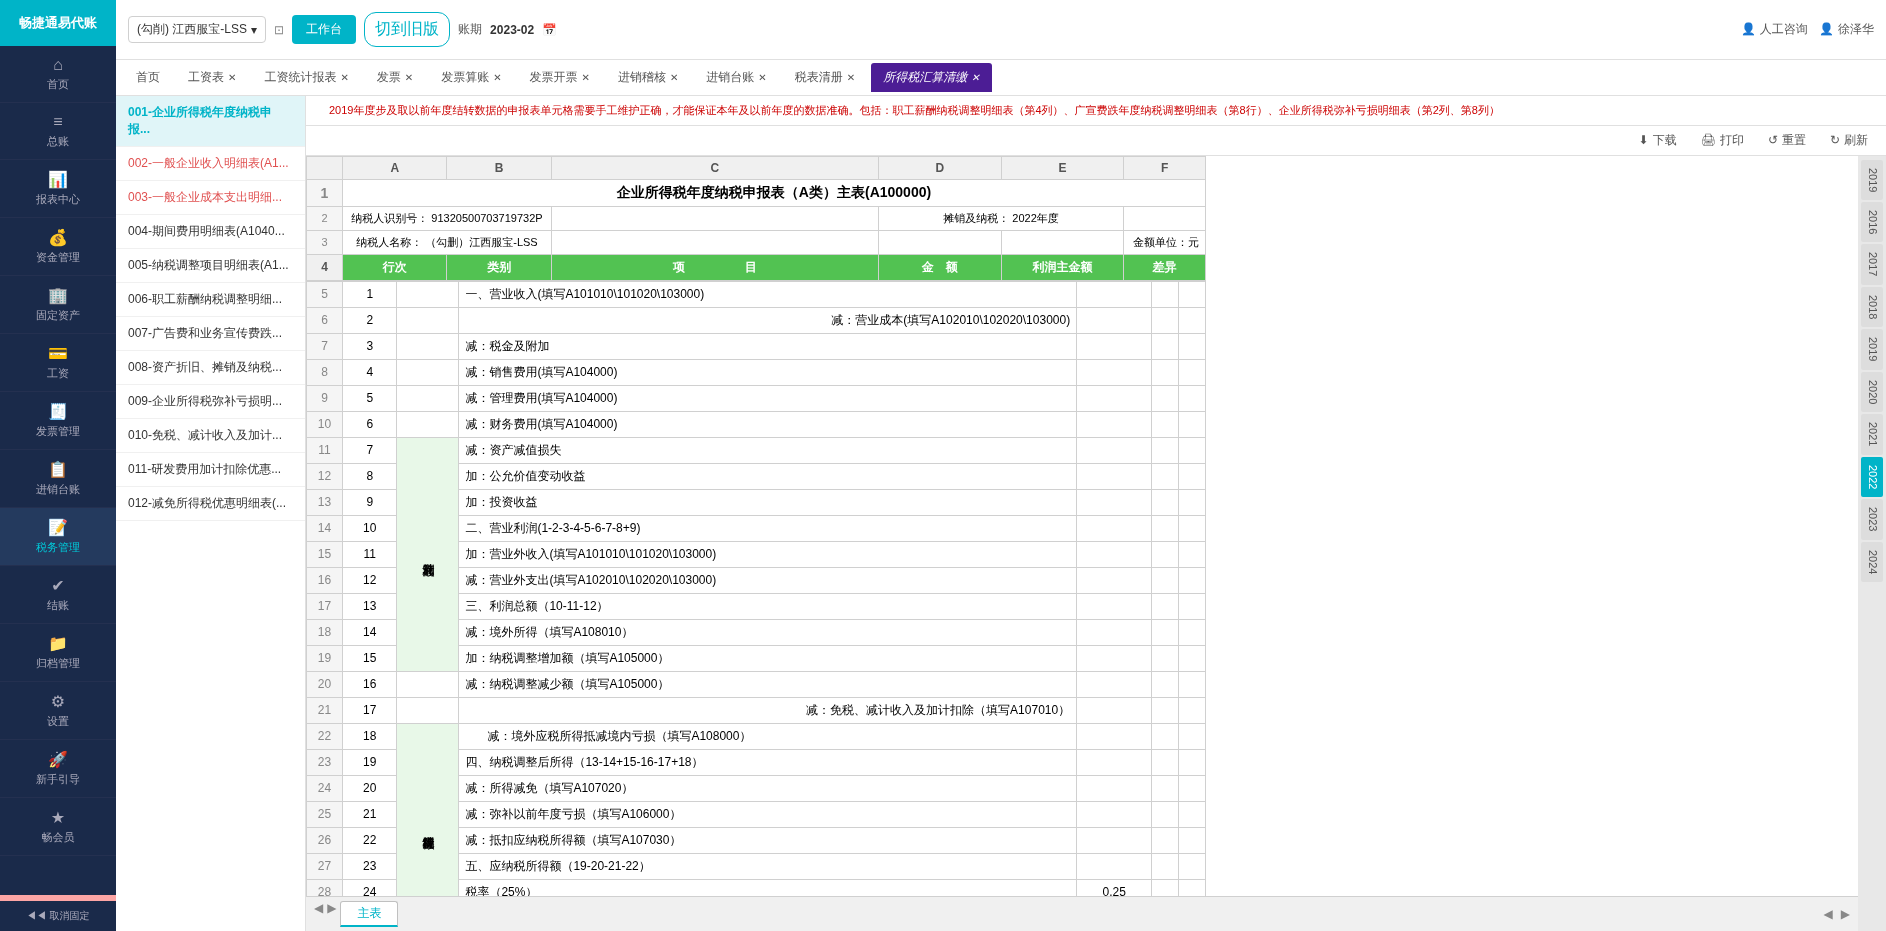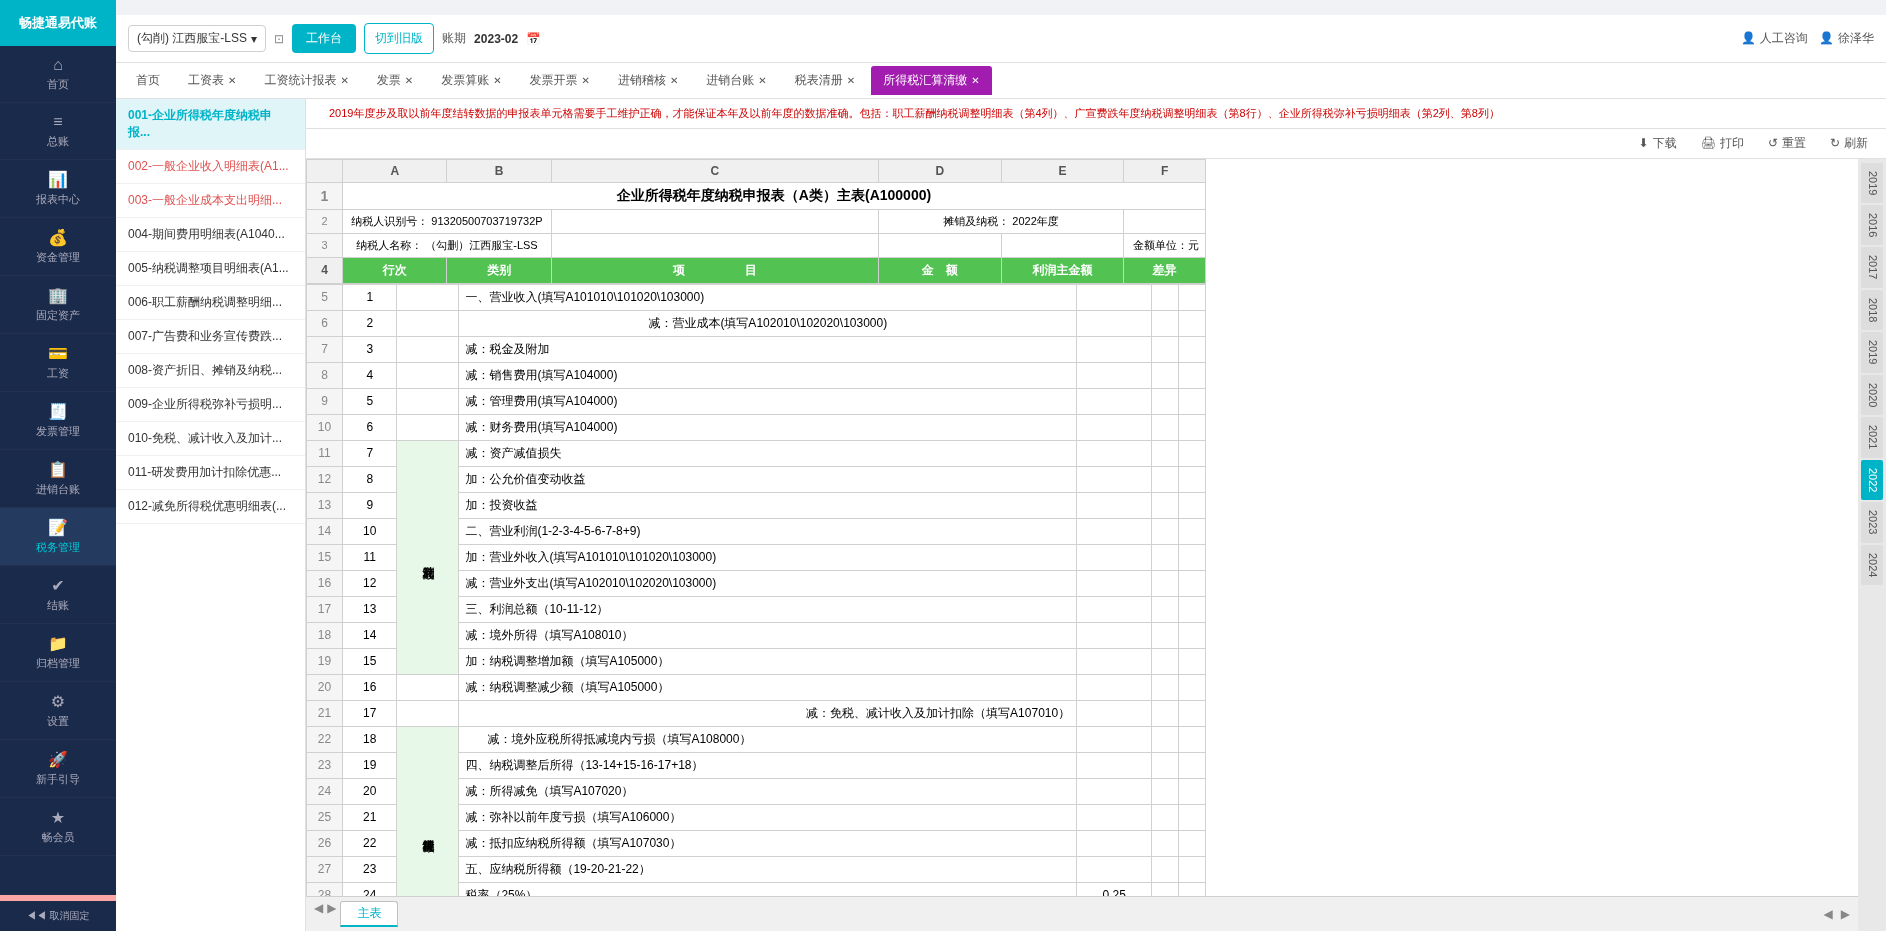--- a/index.html
+++ b/index.html
@@ -53,27 +53,26 @@
     .main-area {
       flex: 1;
       display: flex;
       flex-direction: column;
       overflow: hidden;
     }
 
     
     .top-bar {
       background: white;
-      height: 48px;
+      height: 60px;
       display: flex;
       align-items: center;
       padding: 0 12px;
       border-bottom: 1px solid #e0e0e0;
       gap: 8px;
-      margin-top: 15px;
     }
     .company-selector {
       display: flex;
       align-items: center;
       border: 1px solid #d0d0d0;
       border-radius: 4px;
       padding: 4px 8px;
       cursor: pointer;
       font-size: 12px;
       color: #333;
@@ -86,24 +85,24 @@
       border: none;
       border-radius: 4px;
       padding: 6px 14px;
       cursor: pointer;
       font-size: 12px;
     }
     .switch-btn {
       border: 1px solid #00b4c8;
       color: #00b4c8;
       background: white;
-      border-radius: 4px;
+      border-radius: 12px;
       padding: 6px 10px;
       cursor: pointer;
-      font-size: 12px;
+      font-size: 16px;
     }
     .top-bar-right {
       margin-left: auto;
       display: flex;
       align-items: center;
       gap: 12px;
       color: #555;
       font-size: 12px;
     }
 
@@ -123,22 +122,23 @@
       font-size: 12px;
       cursor: pointer;
       color: #555;
       white-space: nowrap;
       display: flex;
       align-items: center;
       gap: 4px;
       border-radius: 3px 3px 0 0;
     }
     .nav-tab.active {
-      background: #a21caf;
+      background: #4c1d95;
       color: white;
+      font-style: italic;
     }
     .nav-tab .close-x { font-size: 10px; color: inherit; }
 
     
     .content-area {
       flex: 1;
       display: flex;
       overflow: hidden;
     }
 
@@ -512,21 +512,21 @@
                       <td></td>
                       <td style="text-align: left;">一、营业收入(填写A101010\101020\103000)</td>
                       <td></td>
                       <td></td>
                       <td></td>
                     </tr>
                     <tr>
                       <td class="row-num-col">6</td>
                       <td>2</td>
                       <td></td>
-                      <td style="text-align: center;">减：营业成本(填写A102010\102020\103000)</td>
+                      <td style="text-align: right;">减：营业成本(填写A102010\102020\103000)</td>
                       <td></td>
                       <td></td>
                       <td></td>
                     </tr>
                     <tr>
                       <td class="row-num-col">7</td>
                       <td>3</td>
                       <td></td>
                       <td style="text-align: left;">减：税金及附加</td>
                       <td></td>

